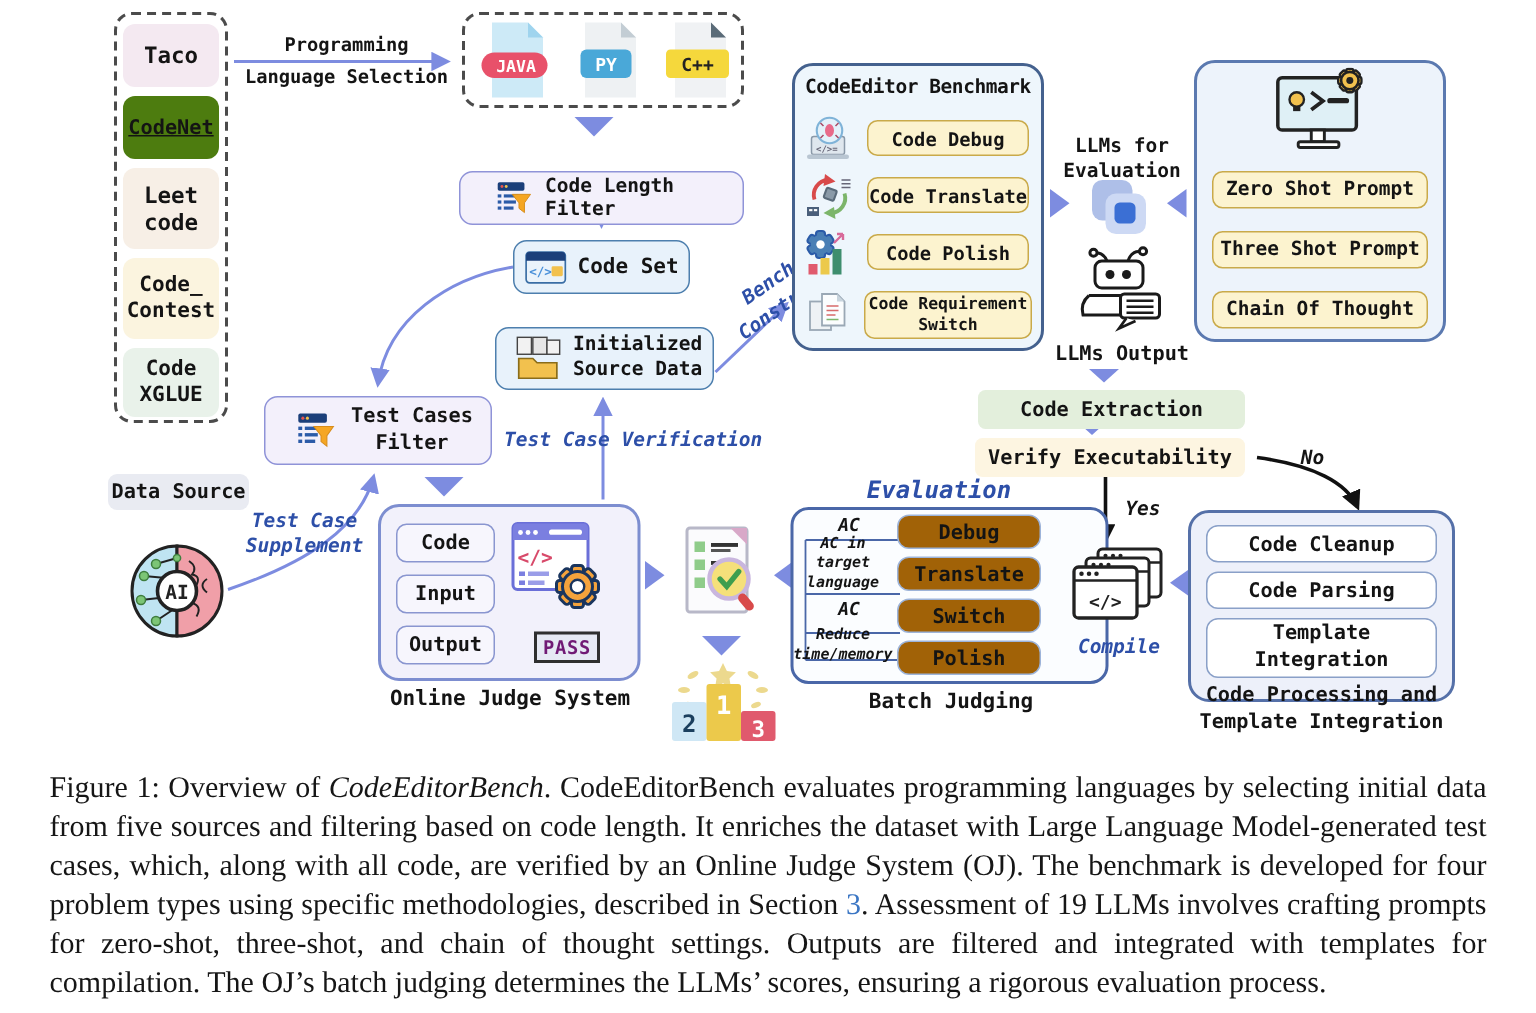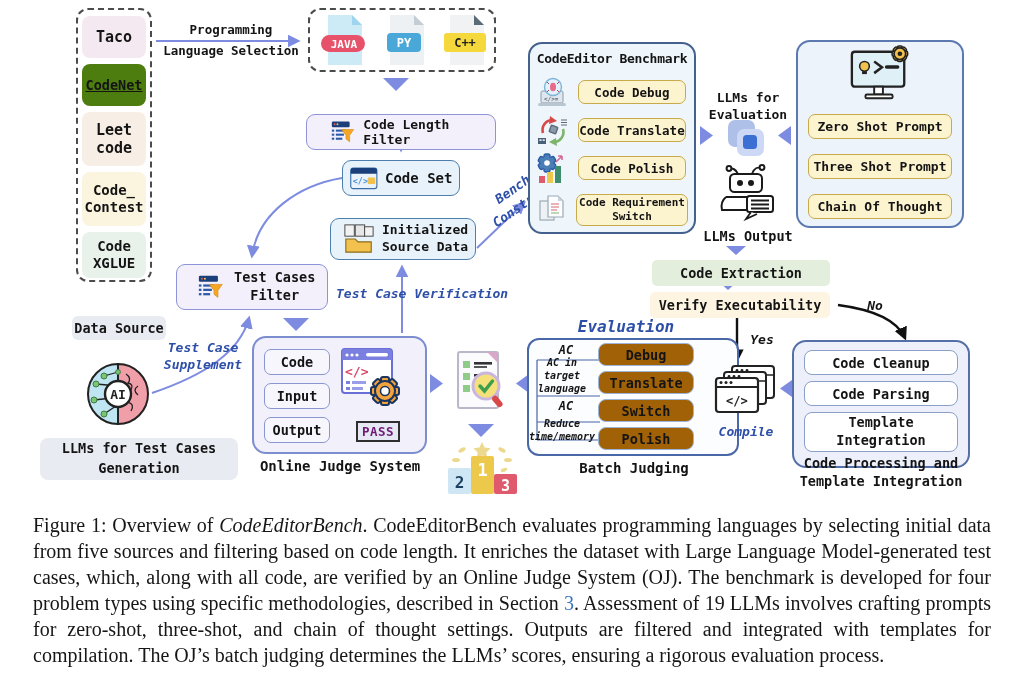--- a/index.html
+++ b/index.html
@@ -181,22 +181,20 @@
     <g fill="#7cc576" stroke="#3e7d3e" stroke-width="1">
       <circle cx="22" cy="18" r="3"></circle>
         <circle cx="14" cy="26" r="3"></circle>
         <circle cx="12" cy="42" r="3"></circle>
         <circle cx="22" cy="56" r="3"></circle>
         <circle cx="36" cy="14" r="2.4"></circle>
     </g>
     <circle cx="36" cy="36" r="13" fill="#fff" stroke="#222" stroke-width="2.4"></circle>
     <text x="36" y="41" font-size="13" fill="#222" text-anchor="middle">AI</text>
   </svg>
-  <div class="abs ctr mono pre graylab" style="left:40px;top:438px;width:198px;height:42px;font-size:13.5px;line-height:1.45;border-radius:8px;">LLMs for Test Cases
-Generation</div>
 
   <div class="abs cont-ojs" style="left:252px;top:336px;width:175px;height:118px;"></div>
   <div class="abs ctr mono opill" style="left:264px;top:349px;width:66px;height:26px;font-size:13.5px;">Code</div>
   <div class="abs ctr mono opill" style="left:264px;top:383px;width:66px;height:26px;font-size:13.5px;">Input</div>
   <div class="abs ctr mono opill" style="left:264px;top:417px;width:66px;height:26px;font-size:13.5px;">Output</div>
   <svg class="abs" style="left:340px;top:347px;" width="64" height="64" viewBox="0 0 64 64">
     <rect x="2" y="2" width="50" height="44" rx="3" fill="#fff" stroke="#6a6fd8" stroke-width="2"></rect>
     <path d="M2,5 a3,3 0 0 1 3,-3 h44 a3,3 0 0 1 3,3 v8 h-50 z" fill="#7b7fe0"></path>
     <circle cx="7" cy="8" r="1.6" fill="#fff"></circle>
       <circle cx="12" cy="8" r="1.6" fill="#fff"></circle>

